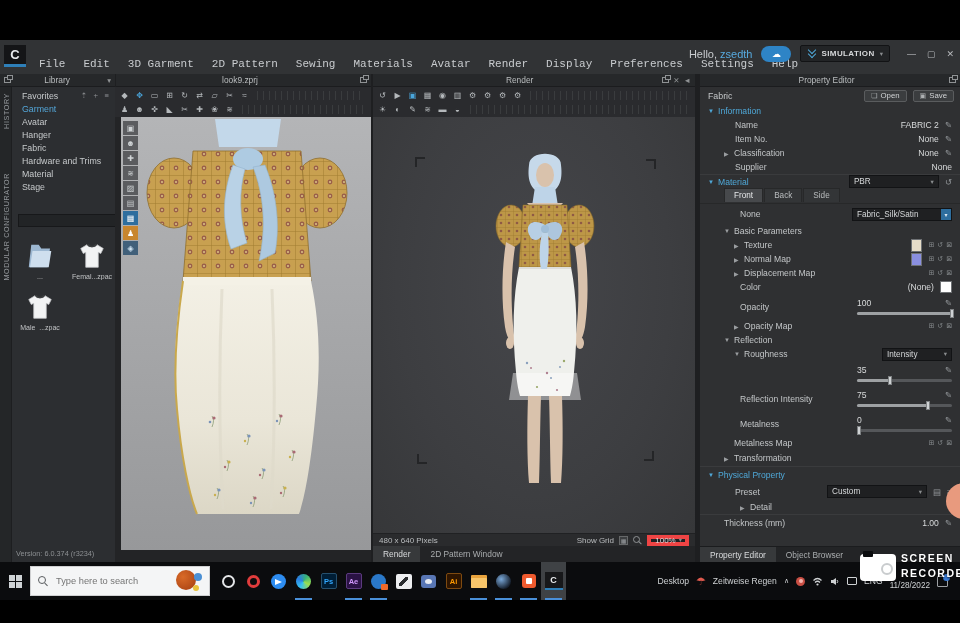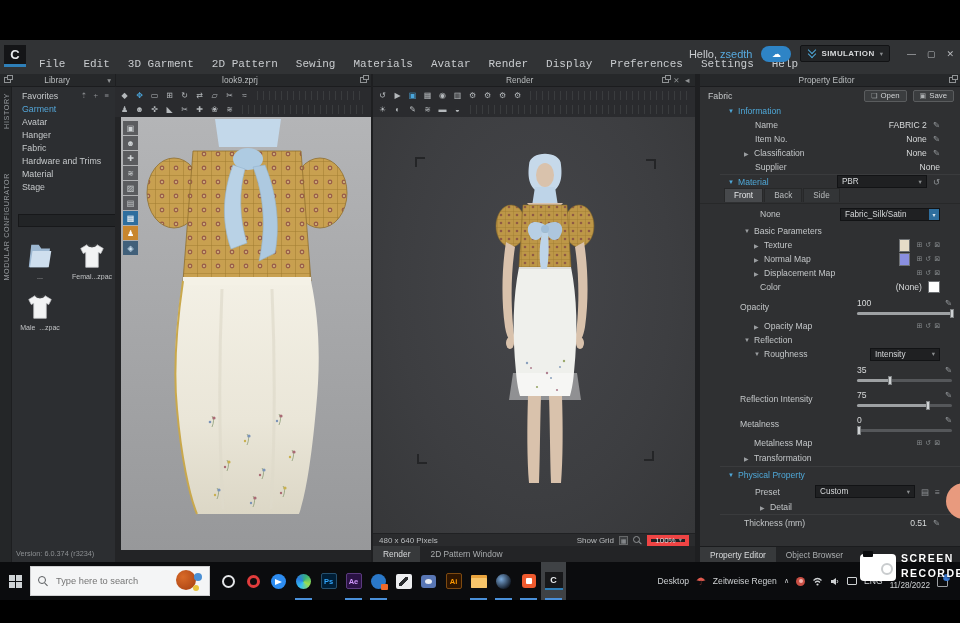--- a/index.html
+++ b/index.html
@@ -79,21 +79,21 @@
   .rtab{padding:0 10px;display:flex;align-items:center;font-size:8.4px;color:#a9acae;}
   .rtab.act{background:#37393b;color:#d8dadc;}
   
   .prop{position:absolute;left:700px;top:47px;width:260px;height:475px;background:#2f3032;font-size:8.6px;overflow:hidden;}
   .pe-head{display:flex;align-items:center;height:17px;padding:0 6px 0 8px;}
   .lbl{color:#c3c6c8;}
   .lbl.big{font-size:8.8px;}
   .pbtn{height:12px;background:#3b3d3f;border:1px solid #5a5c5e;border-radius:2px;color:#d2d4d6;font-size:7.8px;
         display:flex;align-items:center;gap:3px;padding:0 6px;cursor:default;}
   .pbtn .bicon{font-size:7px;color:#aeb1b3;}
-  .pr{display:flex;align-items:center;height:14px;padding-right:20px;margin-left:20px;}
+  .pr{display:flex;align-items:center;height:14px;padding-right:8px;}
   .pr2{display:flex;align-items:center;height:25px;padding-right:8px;}
   .i0{padding-left:8px;}.i1{padding-left:24px;}.i2{padding-left:34px;}.i3{padding-left:40px;}.i2b{padding-left:35px;}
   .tri{width:10px;font-size:6px;color:#9a9da0;}
   .tri.blue{color:#4fa8d8;}
   .sec{color:#4fa8d8;}
   .vr{margin-left:auto;display:flex;align-items:center;gap:6px;}
   .val{color:#d8dadb;}
   .pencil{color:#93979a;font-size:8.5px;}
   .mapicons{display:flex;gap:3px;color:#85898c;font-size:7px;}
   .swatch{width:11px;height:13px;border:1px solid #6e7174;}
@@ -743,21 +743,21 @@
           <span class="pencil">≡</span>
         </span>
       </div>
       <div class="pr i3">
         <span class="tri">▶</span>
         <span class="lbl">Detail</span>
       </div>
       <div class="pr i1 septop" style="height:17px;">
         <span class="lbl">Thickness (mm)</span>
         <span class="vr">
-            <span class="val">0.51</span>
+            <span class="val">1.00</span>
             <span class="pencil">✎</span>
           </span>
       </div>
 
       <div class="pe-tabs">
         <span class="rtab act">Property Editor</span>
         <span class="rtab">Object Browser</span>
       </div>
     </div>
   </div>

